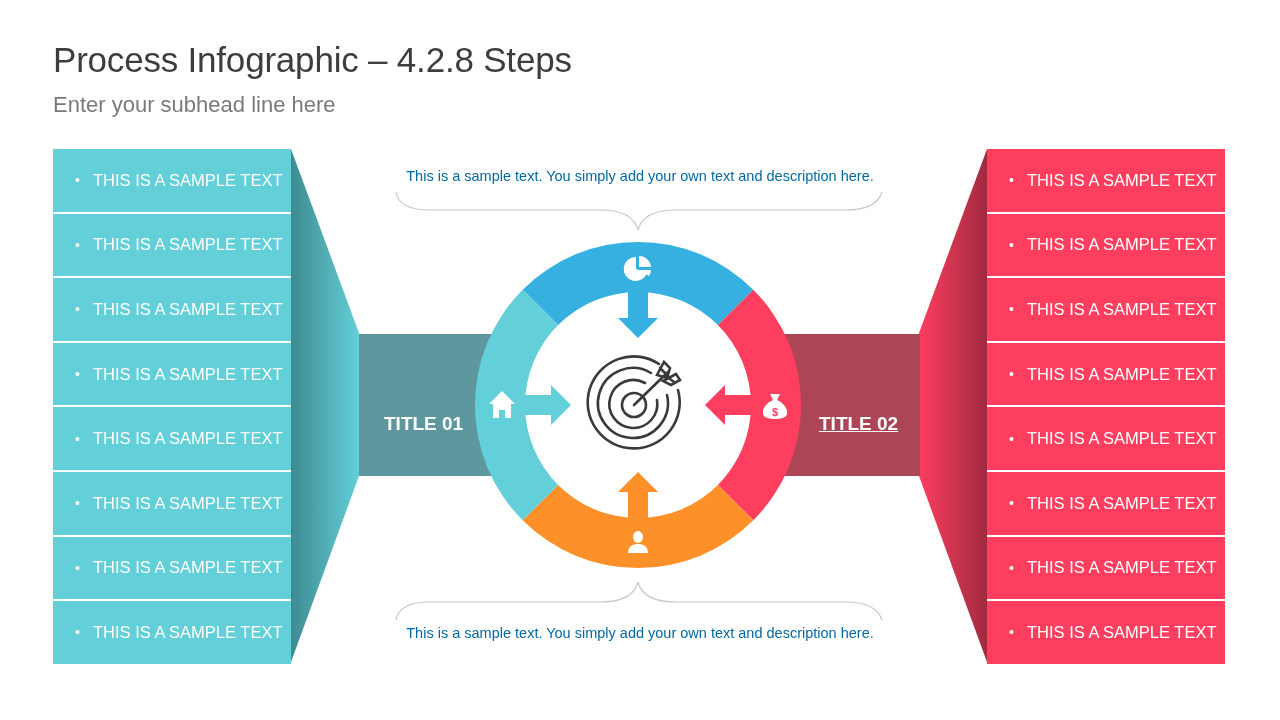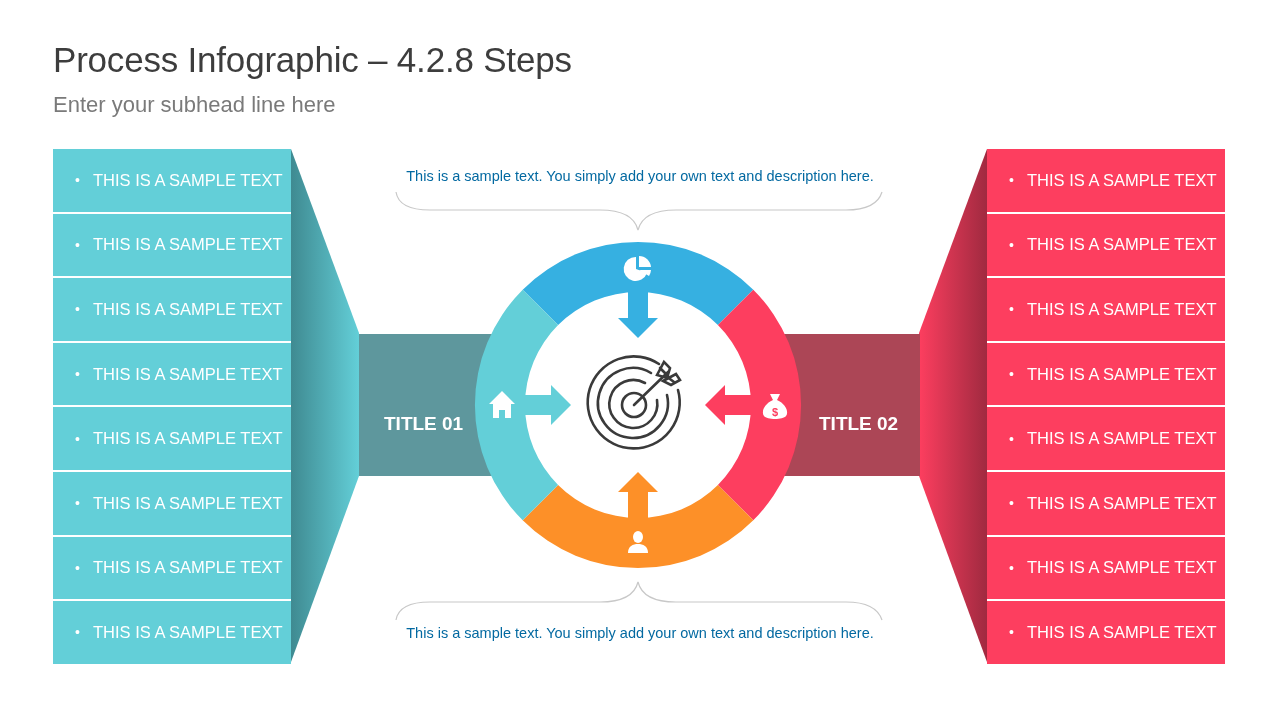--- a/index.html
+++ b/index.html
@@ -177,16 +177,16 @@
       <span class="bullet">•</span>
       <span>THIS IS A SAMPLE TEXT</span>
     </div>
   <div class="list-item">
       <span class="bullet">•</span>
       <span>THIS IS A SAMPLE TEXT</span>
     </div>
 </div>
 
 <div class="panel-title" style="left:384px;">TITLE 01</div>
-<div class="panel-title" style="left:819px;">TITLE 02</div>
+<div class="panel-title" style="left:819px;text-decoration:underline;">TITLE 02</div>
 
 <div class="desc" style="top:168px;">This is a sample text. You simply add your own text and description here.</div>
 <div class="desc" style="top:625px;">This is a sample text. You simply add your own text and description here.</div>
 
 </body></html>

